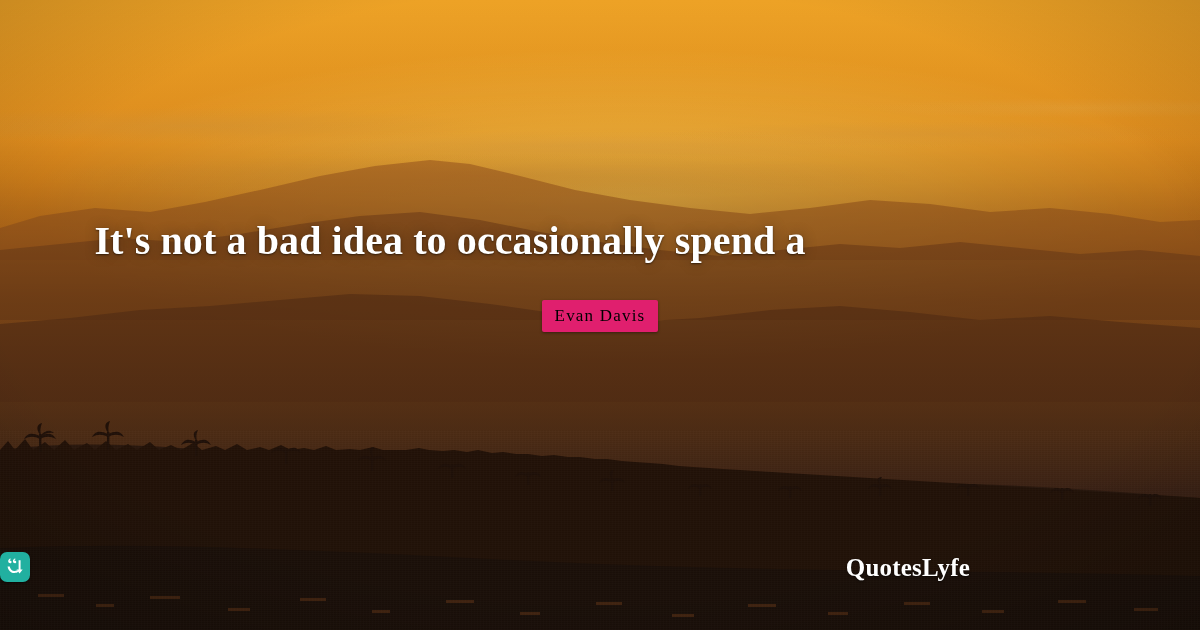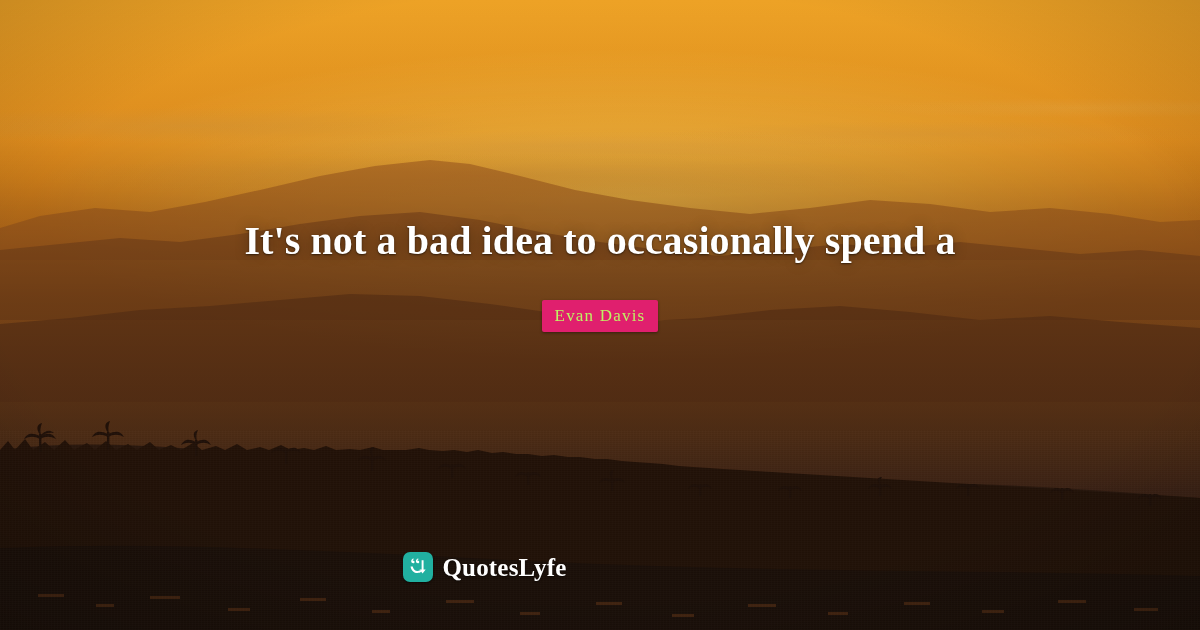--- a/index.html
+++ b/index.html
@@ -98,21 +98,20 @@
   }
 
   
   .content {
     position: absolute;
     left: 0; top: 0;
     width: 1200px;
     height: 630px;
     display: flex;
     flex-direction: column;
-    align-items: center;
     justify-content: flex-start;
   }
 
   .quote-block {
     width: 900px;
     margin-top: 206px;
     text-align: center;
   }
   .quote-line {
     color: #ffffff;
@@ -127,40 +126,40 @@
     white-space: nowrap;
   }
 
   .author-wrap {
     margin-top: 24px;
     display: flex;
     justify-content: center;
   }
   .author-badge {
     background: #e01f6e;
-    color: #bef264;
+    color: #000000;
     font-family: "Liberation Serif", "DejaVu Serif", serif;
     font-weight: 400;
     font-size: 17px;
     line-height: 1;
     letter-spacing: 1.2px;
     padding: 7px 13px 8px 13px;
     border-radius: 2px;
     box-shadow: 0 1px 3px rgba(0,0,0,0.40);
     white-space: nowrap;
   }
 
   .brand {
     position: absolute;
     left: 0;
     top: 552px;
     width: 970px;
     display: flex;
     align-items: center;
-    justify-content: center;
+    justify-content: space-between;
     gap: 9px;
   }
   .brand-mark {
     width: 30px;
     height: 30px;
     border-radius: 7px;
     background: #21b0a0;
     display: flex;
     align-items: center;
     justify-content: center;

